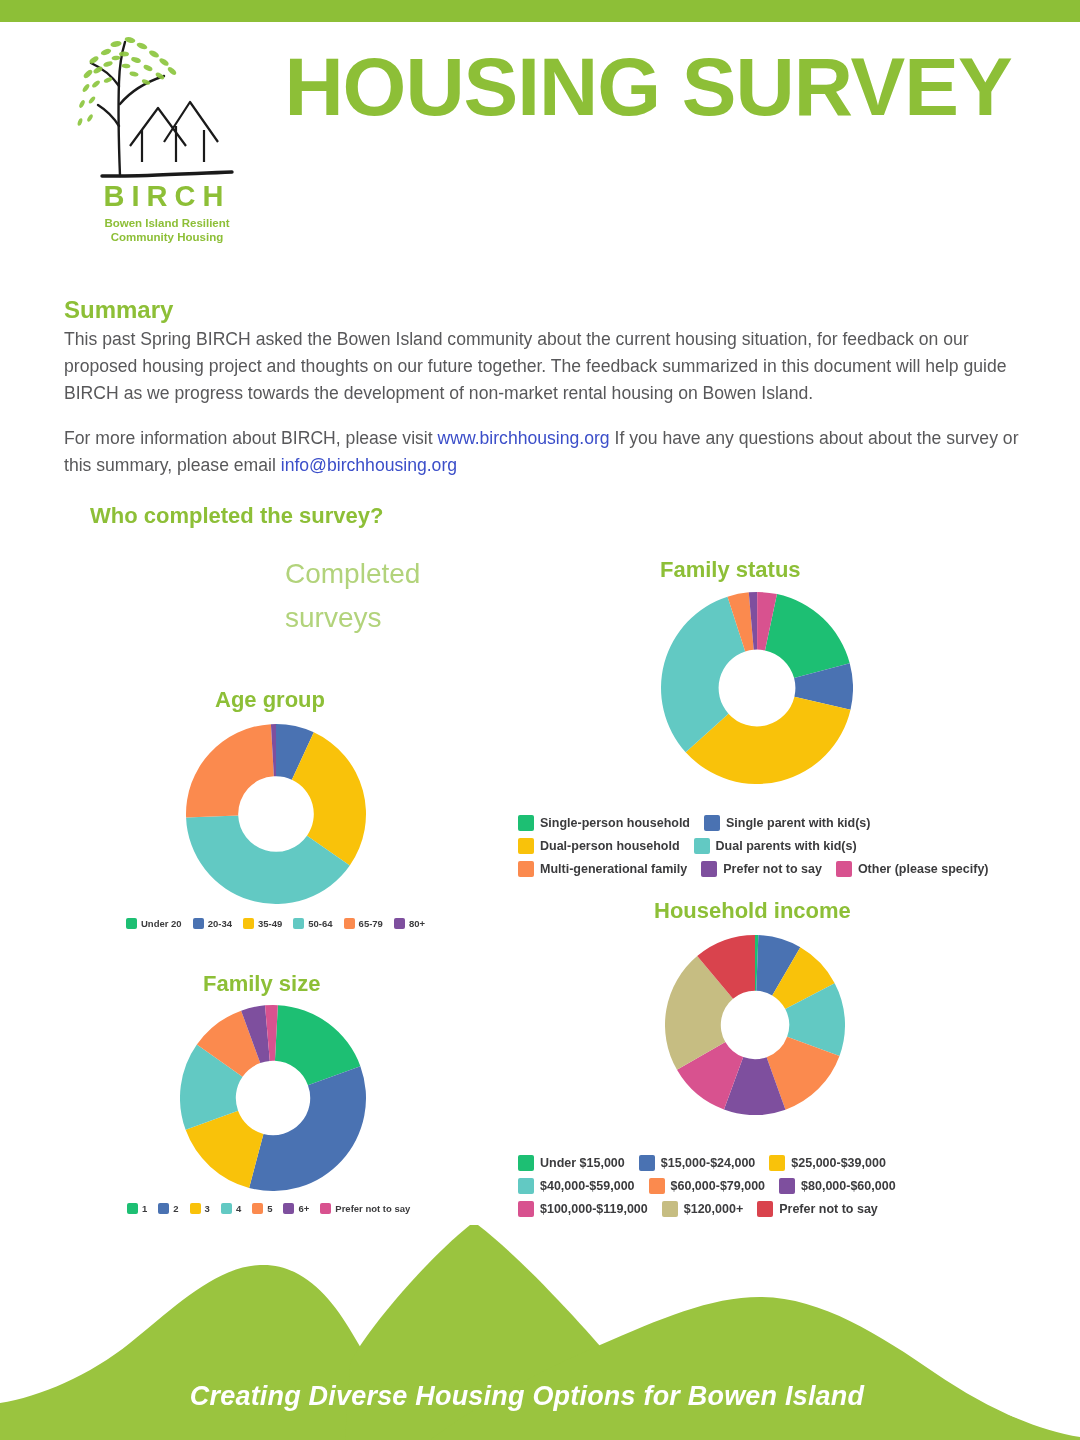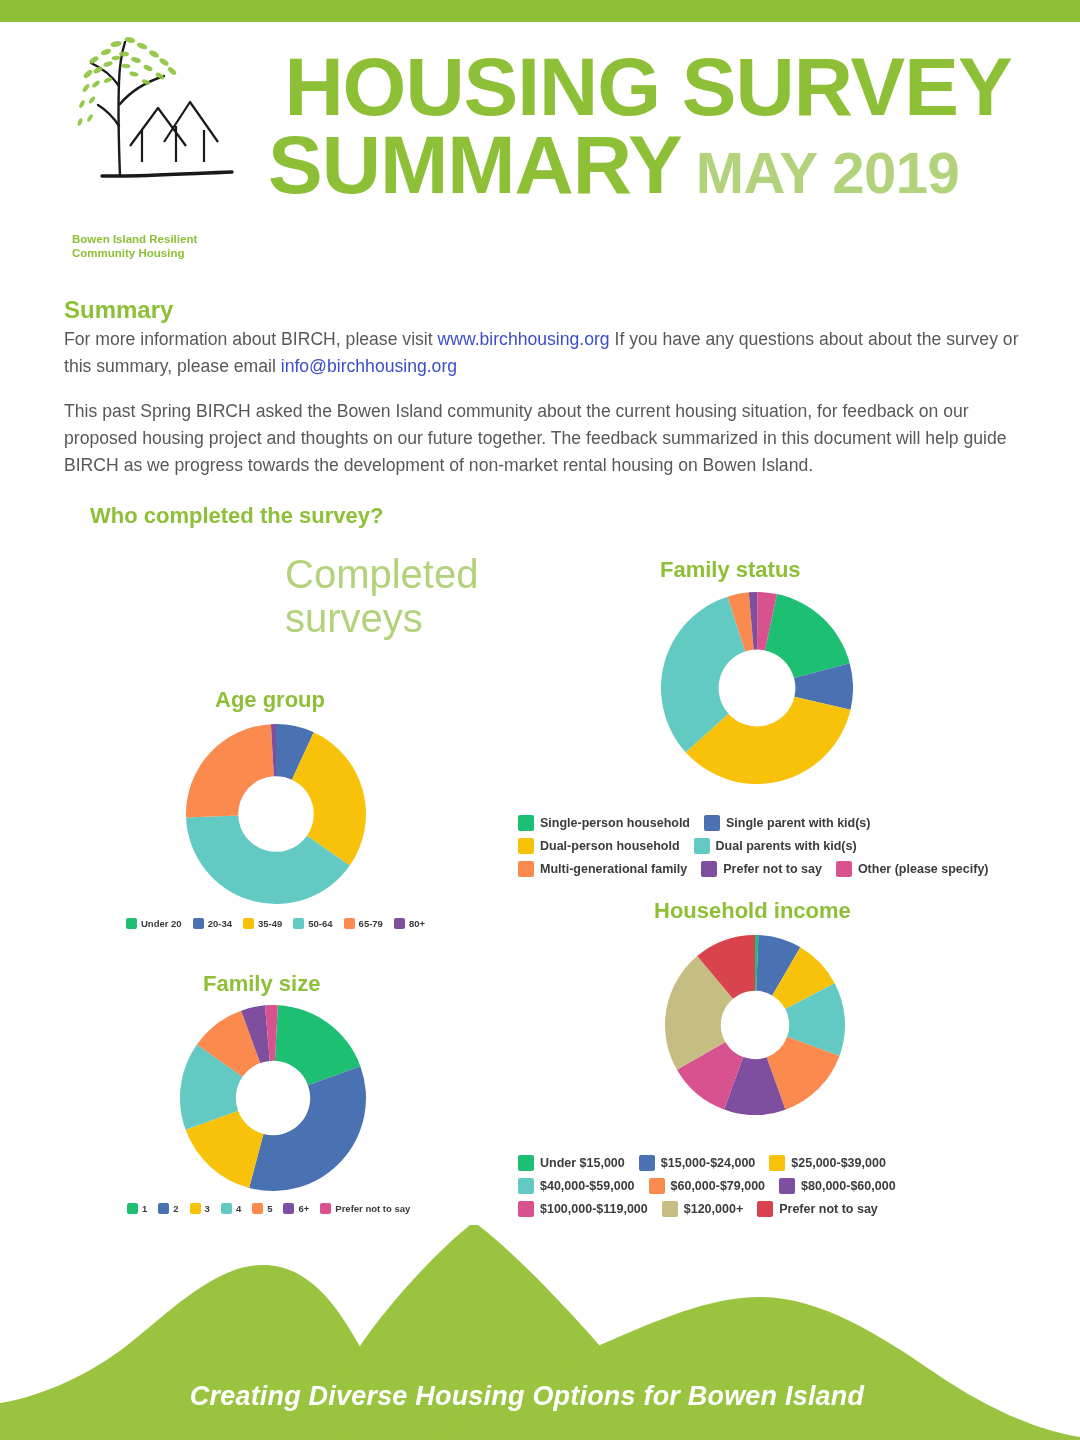--- a/index.html
+++ b/index.html
@@ -16,22 +16,22 @@
   .topbar { position:absolute; left:0; top:0; width:1080px; height:22px; background:#8dbf37; }
 
   
   .logo { position:absolute; left:72px; top:30px; width:190px; height:235px; }
   .logo svg { display:block; }
   .logo-word {
     position:absolute; left:0; top:150px; width:190px; text-align:center;
     color:#8dbf37; font-size:29px; font-weight:bold; letter-spacing:7px;
   }
   .logo-sub {
-    position:absolute; left:0; top:186px; width:190px; 
-    color:#8dbf37; font-size:11.5px; font-weight:bold; line-height:14px;margin-top:16px;
+    position:absolute; left:0; top:186px; width:190px; text-align:center;
+    color:#8dbf37; font-size:11.5px; font-weight:bold; line-height:14px;
   }
 
   
   .title-block { position:absolute; left:268px; top:48px; width:760px; }
   .title-l1 {
     color:#8dbf37; font-size:82px; font-weight:bold; line-height:78px;
     letter-spacing:-1px;
     text-align:center;
   }
   .title-l2 { line-height:78px; white-space:nowrap; }
@@ -60,21 +60,21 @@
     position:absolute; left:90px; top:503px;
     color:#8dbf37; font-size:22px; font-weight:bold;
   }
   .bignum {
     position:absolute; left:104px; top:543px;
     color:#8dbf37; font-size:96px; font-weight:bold; letter-spacing:-3px;
     line-height:96px;
   }
   .bignum-cap {
     position:absolute; left:285px; top:552px; width:230px;
-    color:#b2d37b; font-size:40px; line-height:44px;
+    color:#b2d37b; font-size:28px; line-height:44px;
   }
 
   
   .chart-title {
     position:absolute; color:#8dbf37; font-size:22px; font-weight:bold;
     white-space:nowrap;
   }
   .donut { position:absolute; }
   .donut svg { display:block; }
 
@@ -153,37 +153,35 @@
         <ellipse cx="62" cy="44" rx="4.6" ry="2.3" transform="rotate(14 62 44)"></ellipse>
         <ellipse cx="74" cy="52" rx="4.4" ry="2.2" transform="rotate(24 74 52)"></ellipse>
         <ellipse cx="10" cy="74" rx="4.2" ry="2.1" transform="rotate(-62 10 74)"></ellipse>
         <ellipse cx="20" cy="70" rx="4.2" ry="2.1" transform="rotate(-50 20 70)"></ellipse>
         <ellipse cx="8" cy="92" rx="4" ry="2" transform="rotate(-70 8 92)"></ellipse>
         <ellipse cx="18" cy="88" rx="4" ry="2" transform="rotate(-58 18 88)"></ellipse>
         <ellipse cx="54" cy="36" rx="4.4" ry="2.2" transform="rotate(6 54 36)"></ellipse>
         <ellipse cx="44" cy="28" rx="4.4" ry="2.2" transform="rotate(-6 44 28)"></ellipse>
       </g>
     </svg>
+    <div class="logo-word">BIRCH</div>
     <div class="logo-sub">
       <span>Bowen Island Resilient</span><br>
       <span>Community Housing</span>
     </div>
   </div>
 
   <div class="title-block">
     <div class="title-l1">HOUSING SURVEY</div>
-    <div class="title-l2">
-      <span class="title-main">SUMMARY</span><span class="title-date">MAY 2019</span>
-    </div>
   </div>
 
   <div class="summary-h">Summary</div>
   <div class="summary-body">
+    <p>This past Spring BIRCH asked the Bowen Island community about the current housing situation, for feedback on our proposed housing project and thoughts on our future together. The feedback summarized in this document will help guide BIRCH as we progress towards the development of non-market rental housing on Bowen Island.</p>
     <p><span>For more information about BIRCH, please visit </span><a class="lnk" href="#">www.birchhousing.org</a><span> If you have any questions about about the survey or this summary, please email </span><a class="lnk" href="#">info@birchhousing.org</a></p>
-    <p>This past Spring BIRCH asked the Bowen Island community about the current housing situation, for feedback on our proposed housing project and thoughts on our future together. The feedback summarized in this document will help guide BIRCH as we progress towards the development of non-market rental housing on Bowen Island.</p>
   </div>
 
   <div class="who-h">Who completed the survey?</div>
   <div class="bignum-cap">Completed surveys</div>
 
   <div class="chart-title" style="left:215px; top:687px;">Age group</div>
   <div class="donut" id="donut-age" style="left:186px; top:724px; width:180px; height:180px;">
       <svg width="180" height="180" viewBox="0 0 180 180">
         <path d="M 90 0 A 90 90 0 0 1 127.80771555706258 8.326401791299475 L 105.87924053396628 55.697088752345785 A 37.8 37.8 0 0 0 90 52.2 Z" fill="#4a72b2"></path>
         <path d="M 127.80771555706258 8.326401791299475 A 90 90 0 0 1 163.79568983929073 141.51889130351316 L 120.9941897325021 111.63793434747552 A 37.8 37.8 0 0 0 105.87924053396628 55.697088752345785 Z" fill="#f9c20a"></path>

